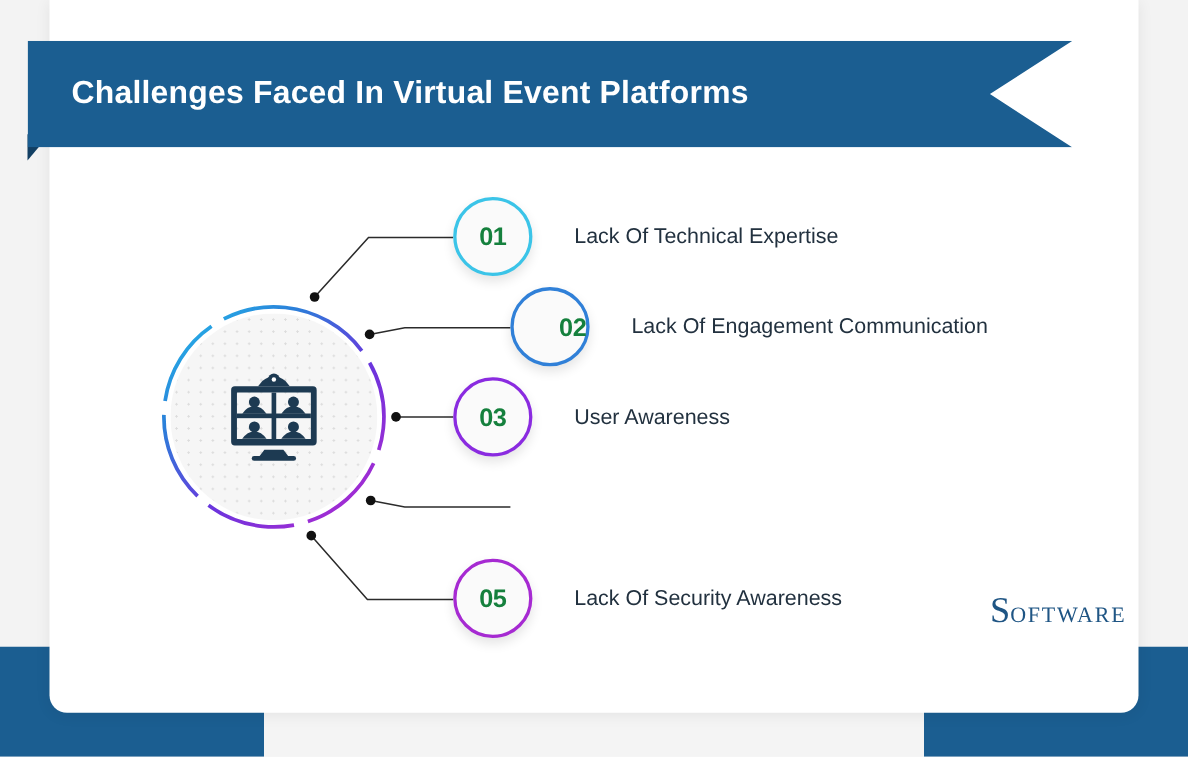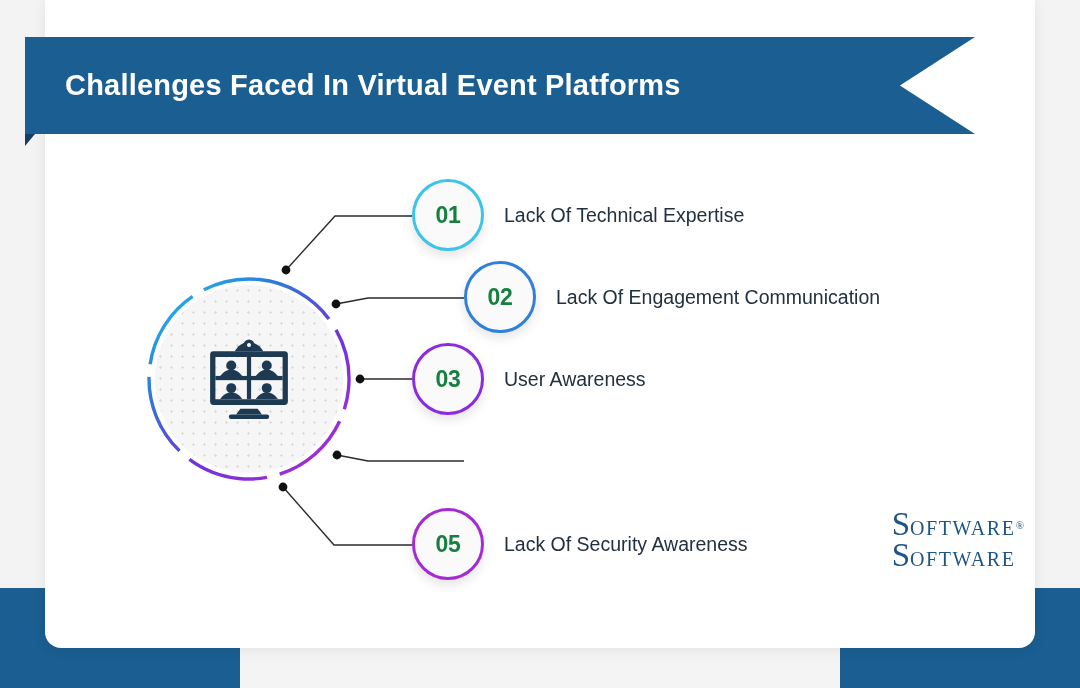--- a/index.html
+++ b/index.html
@@ -102,21 +102,21 @@
     box-shadow:0 5px 11px rgba(0,0,0,0.11);
     flex:0 0 auto;
   }
   .num-circle span {
     font-size:23px;
     font-weight:bold;
     color:#15803d;
     letter-spacing:-0.4px;
   }
   .item-label {
-    margin-left:20px;
+    margin-left:38px;
     font-size:19.5px;
     color:#22313f;
     white-space:nowrap;
   }
 
   .item-1 { left:412px; top:179px; }
   .item-2 { left:464px; top:261px; }
   .item-3 { left:412px; top:343px; }
   .item-4 { left:464px; top:425px; }
   .item-5 { left:412px; top:508px;align-items:center; }
@@ -223,21 +223,21 @@
   </div>
 
   <div class="item item-1">
     <div class="num-circle" style="border:3.4px solid #3bc4e8;">
       <span>01</span>
     </div>
     <div class="item-label">Lack Of Technical Expertise</div>
   </div>
 
   <div class="item item-2">
-    <div class="num-circle" style="border:3.4px solid #3080d8;">
+    <div class="num-circle" style="border:3.4px solid #3080d8;justify-content:flex-end;">
       <span>02</span>
     </div>
     <div class="item-label">Lack Of Engagement Communication</div>
   </div>
 
   <div class="item item-3">
     <div class="num-circle" style="border:3.4px solid #8a2be0;text-align:right;">
       <span>03</span>
     </div>
     <div class="item-label">User Awareness</div>
@@ -245,17 +245,16 @@
 
 
   <div class="item item-5">
     <div class="num-circle" style="border:3.4px solid #a62ad2;">
       <span>05</span>
     </div>
     <div class="item-label">Lack Of Security Awareness</div>
   </div>
 
   <div class="logo">
-    <span class="l1"><span class="cap">S</span><span class="rest">OFTWARE</span><span class="reg">®</span></span>
     <span class="l2"><span class="cap">S</span><span class="rest">OFTWARE</span></span>
   </div>
 
 </div>
 
 </body></html>

